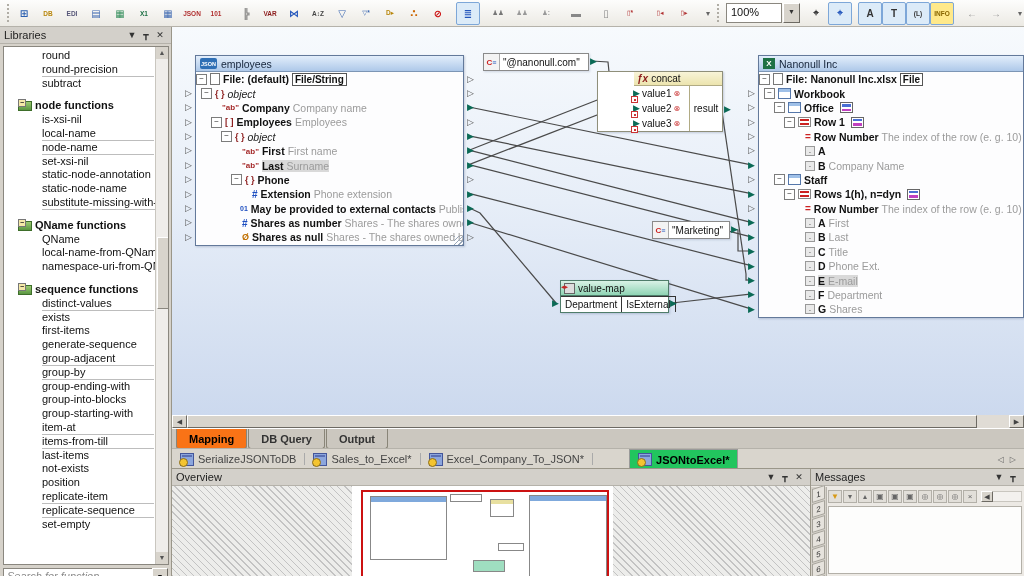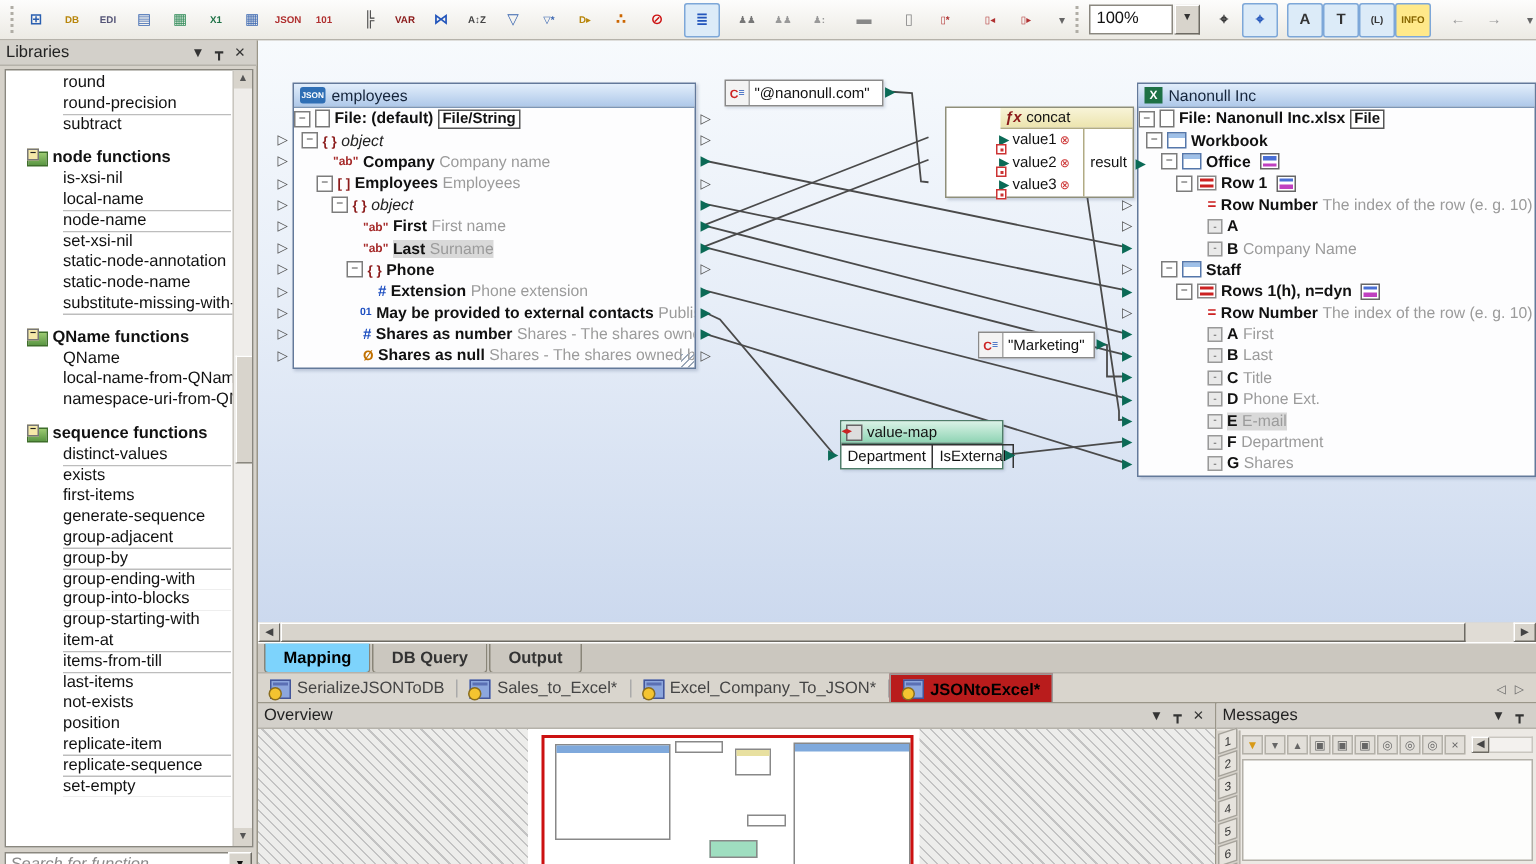--- a/index.html
+++ b/index.html
@@ -113,25 +113,25 @@
 
   
   #hscroll{position:absolute;left:172px;top:415px;width:852px;height:13px;background:#e0dcd5;display:flex;}
   .sbtn{width:15px;height:13px;background:#d8d4cc;border:1px solid;border-color:#fff #6d6a63 #6d6a63 #fff;
     font-size:7px;color:#444;text-align:center;line-height:11px;box-sizing:border-box;flex:0 0 auto;}
   #hthumb{width:790px;height:13px;background:#d8d4cc;border:1px solid;border-color:#fff #6d6a63 #6d6a63 #fff;box-sizing:border-box;}
   #viewtabs{position:absolute;left:172px;top:428px;width:852px;height:20px;background:#cbc7bf;
     border-top:1px solid #fff;display:flex;align-items:stretch;padding-left:4px;}
   .vtab{padding:0 12px;display:flex;align-items:center;border:1px solid #898578;border-top:none;
     border-radius:0 0 3px 3px;margin-right:1px;color:#333;font-weight:bold;}
-  .vtab.act{background:#7dd3fc;font-weight:bold;color:#000;}
+  .vtab.act{background:#f97316;font-weight:bold;color:#000;}
   #doctabs{position:absolute;left:172px;top:448px;width:852px;height:20px;background:#d9d5cd;
     border-top:1px solid #b5b2aa;display:flex;align-items:stretch;}
   .dtab{display:flex;align-items:center;gap:4px;padding:0 8px;color:#444;}
-  .dtab.act{background:#b91c1c;border:1px solid #999;border-bottom:none;font-weight:bold;color:#000;}
+  .dtab.act{background:#22c55e;border:1px solid #999;border-bottom:none;font-weight:bold;color:#000;margin-left:36px;}
   .dsep{width:1px;background:#aaa;margin:4px 0;}
   .dticon{width:12px;height:11px;background:#8ca6dd;border:1px solid #44569a;position:relative;flex:0 0 auto;}
   .dticon:before{content:"";position:absolute;left:1px;top:1px;right:1px;height:2px;background:#5a6fb4;}
   .dticon:after{content:"";position:absolute;left:-2px;bottom:-2px;width:7px;height:7px;border-radius:50%;
     background:#f4c430;border:1px solid #8a6d1d;}
   #dtarrows{margin-left:auto;display:flex;align-items:center;gap:6px;padding-right:8px;color:#666;font-size:8px;}
 
   
   #overview{position:absolute;left:172px;top:468px;width:638px;height:108px;background:#d6d2ca;border-top:1px solid #9a9689;box-sizing:border-box;}
   #ovbody{position:absolute;left:0;top:17px;right:0;bottom:0;overflow:hidden;
@@ -623,21 +623,21 @@
       <span class="constic">C<span>≡</span></span>
       <span class="consttxt">"@nanonull.com"</span>
       <span class="pcn" style="right:-9px;top:3px;">▶</span>
     </div>
     <div class="constbox" style="left:480px;top:194px;width:76px;">
       <span class="constic">C<span>≡</span></span>
       <span class="consttxt">"Marketing"</span>
       <span class="pcn" style="right:-9px;top:3px;">▶</span>
     </div>
 
-    <div class="fnbox" id="fn-concat" style="left:458px;top:44px;width:88px;padding-left:36px;">
+    <div class="fnbox" id="fn-concat" style="left:425px;top:44px;width:88px;padding-left:36px;">
       <div class="fnhdr">
         <span class="fxic">ƒx</span>
         <span>concat</span>
       </div>
       <div id="concat-body" style="display:flex;">
         <div id="concat-inputs" style="flex:1;">
             <div class="fnrow">
               <span class="pcn" style="left:-1px;top:3px;">▶</span>
               <span>value1</span>
               <span style="color:#c33;font-size:8px;margin-left:2px;">⊗</span>

